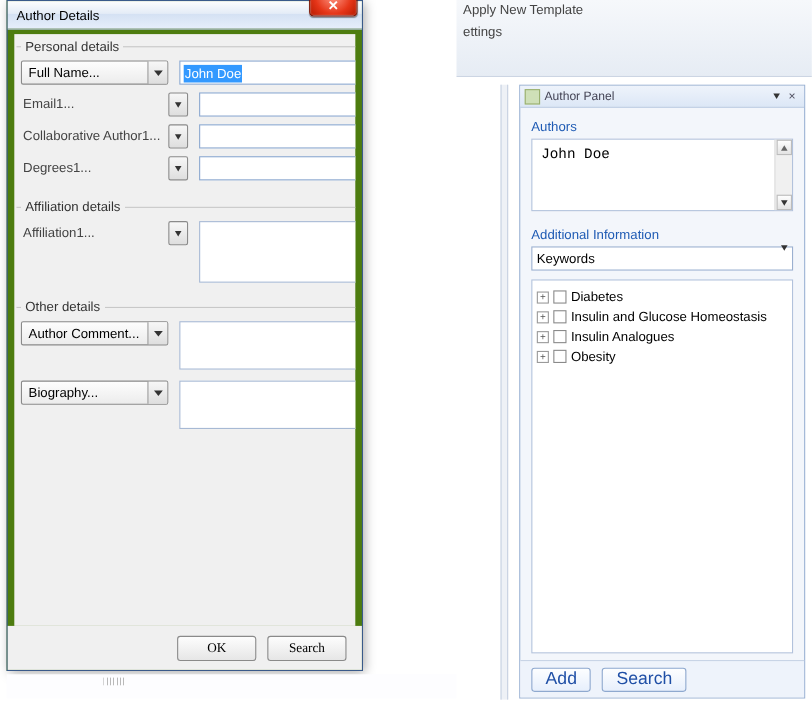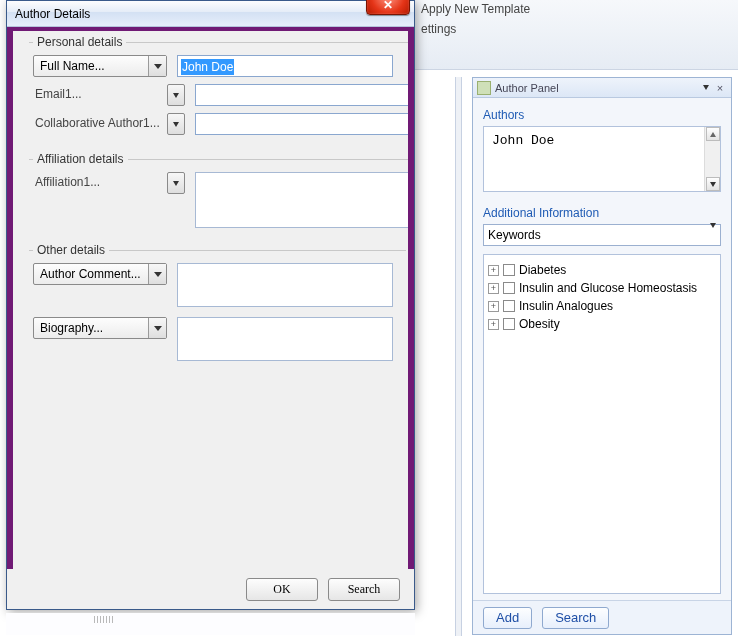--- a/index.html
+++ b/index.html
@@ -19,22 +19,22 @@
     background: linear-gradient(#f6f8fb,#e6ecf4);
     border-bottom: 1px solid #ccd5e3;
   }
   .ribbon-item {
     position: absolute; color:#444; font-size:12px;
   }
   
   .dialog {
     position: absolute;
     left: 6px; top: 0;
-    width: 409px; height: 610px;
-    background: #701a75;
+    width: 324px; height: 610px;
+    background: #4d7c0f;
     border: 1px solid #3a5a8a;
     box-shadow: 2px 2px 10px rgba(0,0,0,.35);
   }
   .titlebar {
     height: 26px;
     background: linear-gradient(#fdfdfe,#e4ecf7 45%,#d4e1f3 46%,#e6eefb);
     border-bottom: 1px solid #b6c4dc;
     display:flex; align-items:center;
     padding-left:8px;
     position:relative;
@@ -51,21 +51,21 @@
     box-shadow: inset 0 0 2px #fff5, 0 1px 1px rgba(0,0,0,.4);
     cursor:pointer;
   }
   .dialog-body {
     position:absolute; left:6px; right:6px; top:30px; bottom:40px;
     background:#f0f0f0;
     overflow:hidden;
   }
   fieldset.section {
     border:none; border-top:1px solid #c8c8c8;
-    margin:4px 2px 8px 16px; padding:6px 4px 2px 4px;
+    margin:4px 2px 8px 2px; padding:6px 4px 2px 4px;
   }
   fieldset.section > legend {
     padding:0 4px; color:#333; font-size:12px;
   }
   .row {
     display:flex; align-items:flex-start;
     margin-bottom:5px; min-height:24px;
   }
   .combo {
     width:134px; height:22px;
@@ -169,21 +169,21 @@
   }
   .tnode{display:flex;align-items:center;gap:4px;height:18px;}
   .tplus{width:11px;height:11px;border:1px solid #9a9a9a;background:#fff;display:flex;align-items:center;justify-content:center;font-size:9px;line-height:1;color:#555;cursor:pointer;}
   .tcb{width:12px;height:12px;border:1px solid #8a8a8a;background:#fff;cursor:pointer;}
   .panel-foot{
     height:34px;border-top:1px solid #c8d4e6;background:#eef3fb;
     display:flex;align-items:center;gap:10px;padding:0 10px;
   }
   button.link{
     height:22px;padding:0 12px;border:1px solid #8fa9cf;border-radius:3px;
-    background:linear-gradient(#fdfeff,#e7effc);color:#1f4fa6;font-size:13px;cursor:pointer;
+    background:linear-gradient(#fdfeff,#e7effc);color:#1f4fa6;font-size:16px;cursor:pointer;
   }
   .vsplit{
     position:absolute;left:455px;top:77px;width:7px;bottom:5px;
     background:#eef1f6;border-left:1px solid #c7d1e2;border-right:1px solid #c7d1e2;
   }
   .vsplit-left-edge{position:absolute;left:415px;top:77px;width:40px;bottom:5px;border-top:0;}
   .tri{width:0;height:0;border-left:4px solid transparent;border-right:4px solid transparent;}
   .tri.down{border-top:5px solid #333;}
   .tri.up{border-bottom:5px solid #666;}
   .tri.sm{border-left-width:3px;border-right-width:3px;}
@@ -237,20 +237,28 @@
 
       <div class="row">
         <div class="plain-label" style="width:134px">Collaborative Author1...</div>
         <div class="drop-only">
             <span class="tri down sm"></span>
           </div>
         <div class="fieldgap"></div>
         <input class="txt" style="">
       </div>
 
+      <div class="row">
+        <div class="plain-label">Degrees1...</div>
+        <div class="drop-only">
+            <span class="tri down sm"></span>
+          </div>
+        <div class="fieldgap"></div>
+        <input class="txt" style="">
+      </div>
     </fieldset>
 
 
     <fieldset class="section">
       <legend>Affiliation details</legend>
       <div class="row">
         <div class="plain-label">Affiliation1...</div>
         <div class="drop-only">
             <span class="tri down sm"></span>
           </div>

